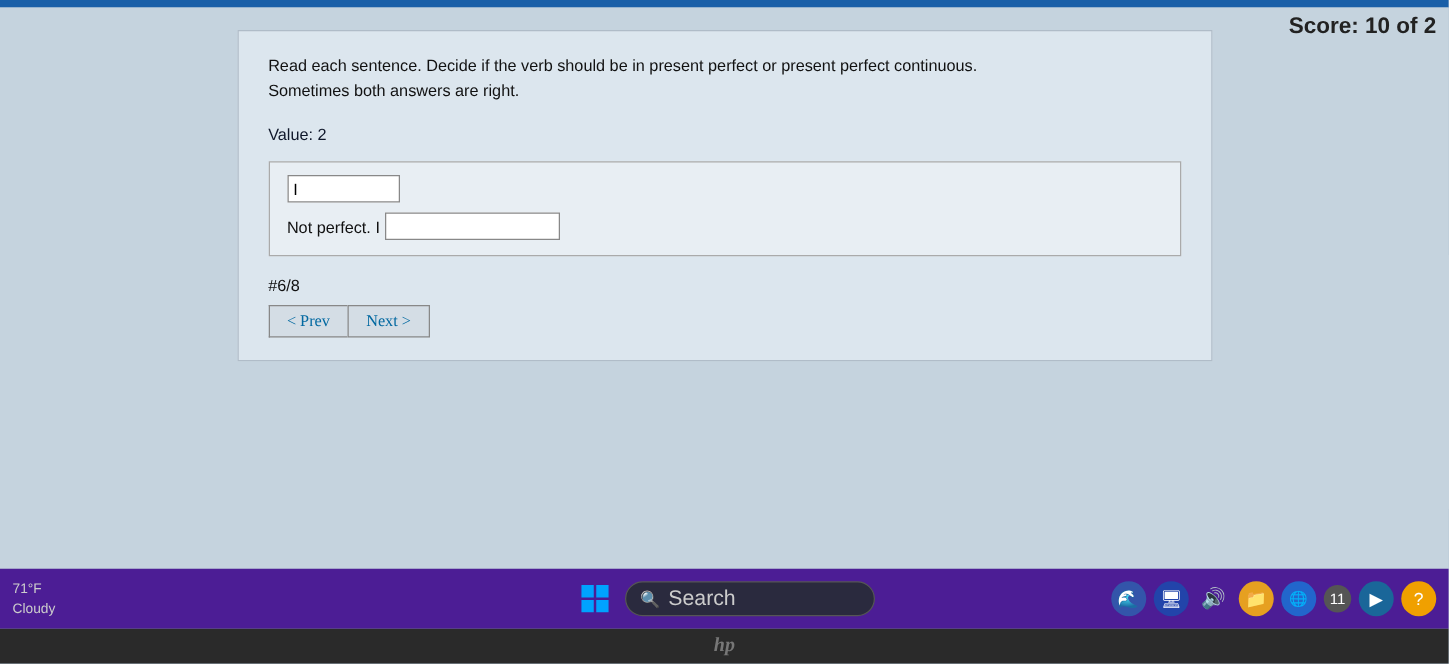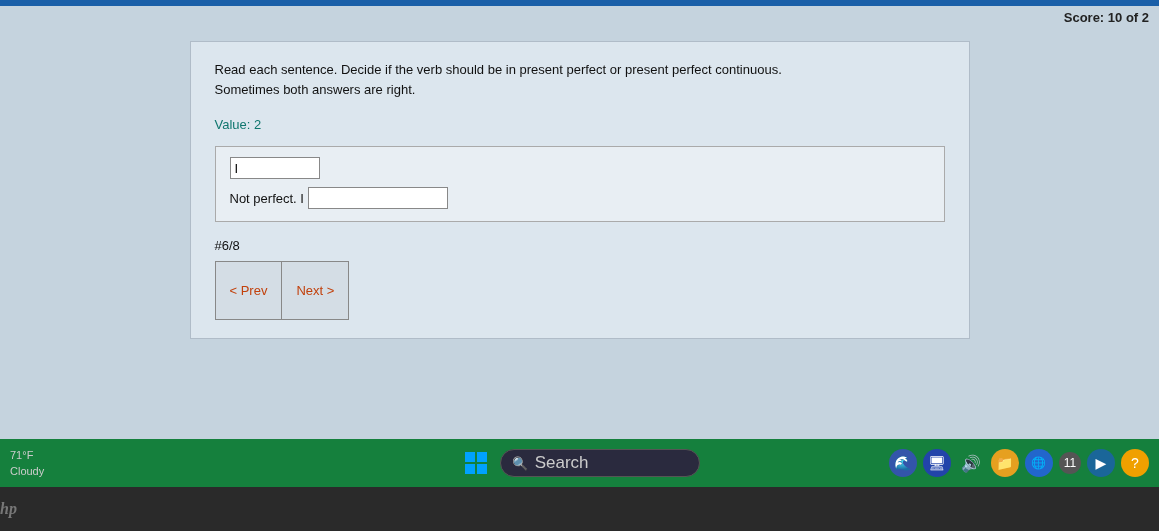--- a/index.html
+++ b/index.html
@@ -37,43 +37,43 @@
       padding: 10px 80px 0 80px;
       position: relative;
     }
 
     
     .score-label {
       position: absolute;
       top: 4px;
       right: 10px;
       color: #222;
-      font-size: 13px;
+      font-size: 18px;
       font-weight: bold;
     }
 
     
     .quiz-card {
       background: #dce6ee;
       border: 1px solid #b0bcc8;
       padding: 18px 24px 18px 24px;
       width: 780px;
-      margin-top: 25px;
+      margin-top: 8px;
     }
 
     .instructions {
       font-size: 13px;
       color: #111;
       line-height: 1.5;
       margin-bottom: 18px;
     }
 
     .value-label {
       font-size: 13px;
-      color: #0f766e;
+      color: #0f172a;
       margin-bottom: 14px;
     }
 
     
     .question-box {
       border: 1px solid #aaa;
       background: #e8eef3;
       padding: 10px 14px 12px 14px;
       margin-bottom: 16px;
     }
@@ -130,35 +130,35 @@
     }
 
     .nav-buttons {
       display: flex;
       gap: 0;
     }
 
     .btn-prev, .btn-next {
       border: 1px solid #888;
       background: #d4dde5;
-      color: #c2410c;
-      font-size: 13px;
-      padding: 21px 14px;
+      color: #0369a1;
+      font-size: 13px;
+      padding: 4px 14px;
       cursor: pointer;
-      font-family: Liberation Sans, sans-serif;
+      font-family: Liberation Serif, serif;
     }
 
     .btn-prev {
       border-right: none;
     }
 
     
     .taskbar {
       height: 48px;
-      background: #15803d;
+      background: #4c1d95;
       display: flex;
       align-items: center;
       padding: 0 10px;
       gap: 8px;
       position: relative;
     }
 
     .taskbar-weather {
       position: absolute;
       left: 10px;
@@ -223,24 +223,25 @@
       width: 28px;
       height: 28px;
       border-radius: 50%;
       display: flex;
       align-items: center;
       justify-content: center;
       font-size: 16px;
     }
 
     .bottom-strip {
-      height: 44px;
+      height: 28px;
       background: #2a2a2a;
       display: flex;
       align-items: center;
+      justify-content: center;
       position: relative;
     }
 
     .hp-text {
       color: #777;
       font-size: 16px;
       font-style: italic;
       font-weight: bold;
       font-family: serif;
     }

